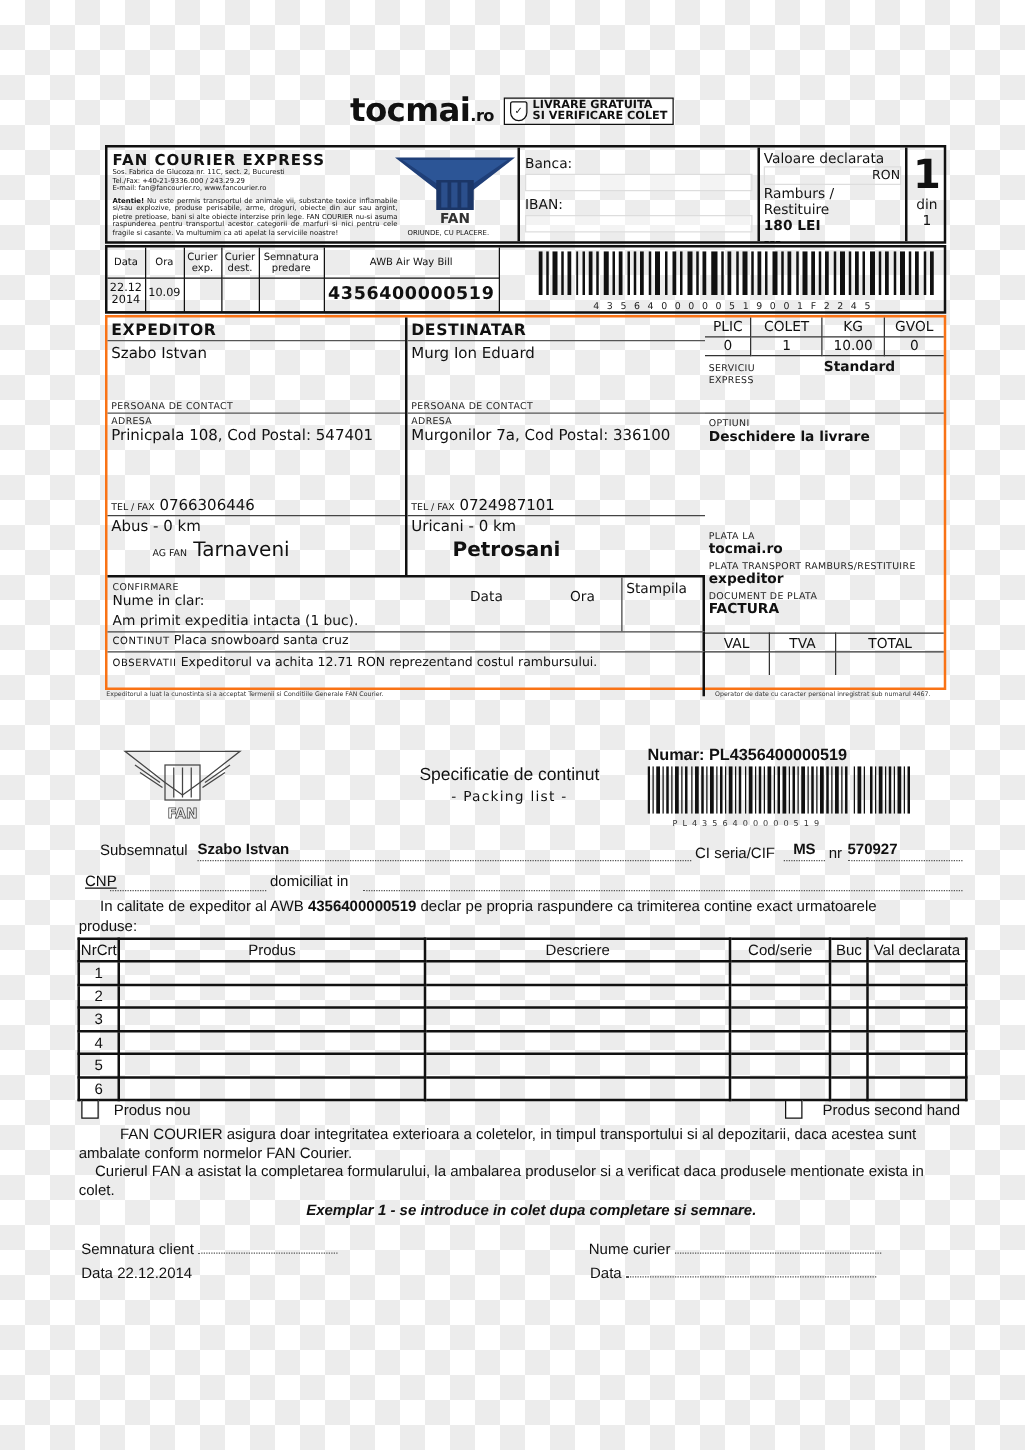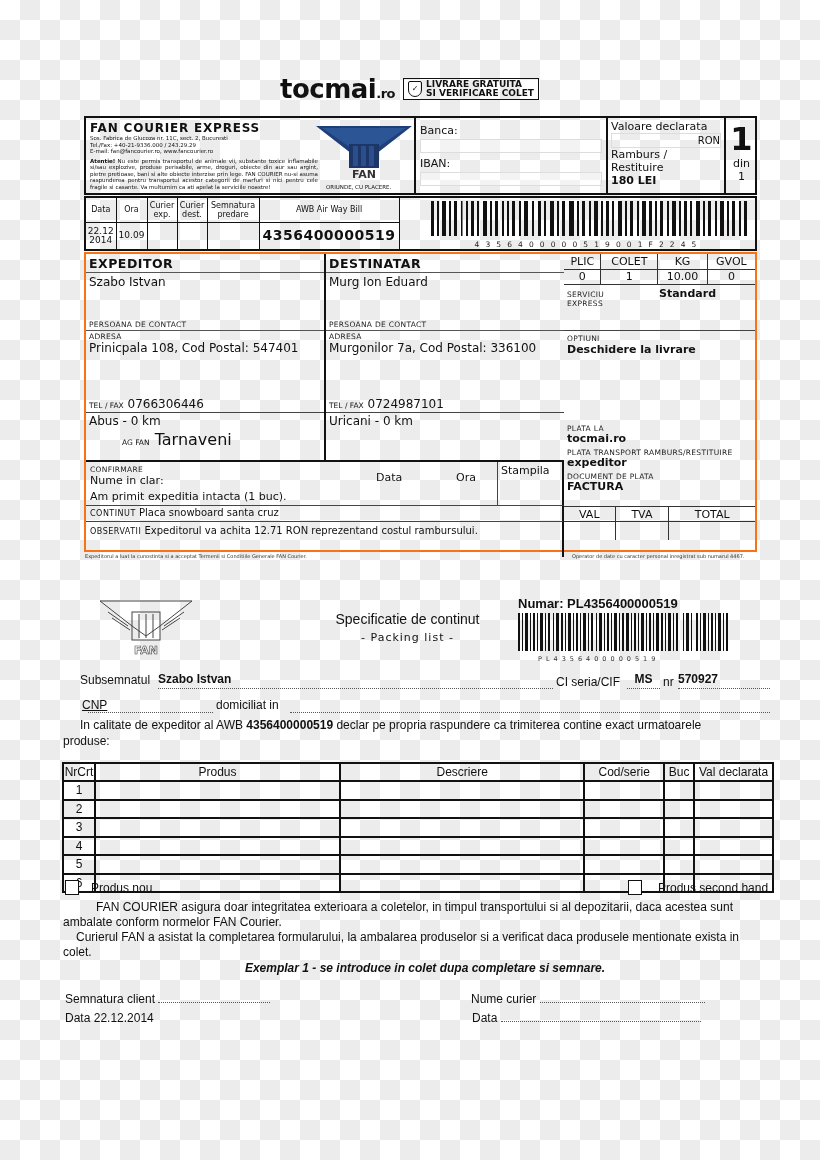--- a/index.html
+++ b/index.html
@@ -107,21 +107,21 @@
   #pl-title .t1 { font-family: "Liberation Sans", sans-serif; font-size: 14px; }
   #pl-title .t2 { font-size: 11px; letter-spacing: 1px; margin-top: 4px; }
   #pl-num { left: 518px; top: 596px; font-family: "Liberation Sans", sans-serif; font-weight: bold; font-size: 13px; }
   #pl-bar { left: 518px; top: 613px; width: 210px; height: 48px; }
   #pl-bar .digits { font-size: 6.5px; letter-spacing: 4px; color: #333; padding-left: 20px; }
 
   .decl { font-family: "Liberation Sans", sans-serif; font-size: 12px; }
   .dotline { border-bottom: 1px dotted #555; display: inline-block; }
   .decl b { font-weight: bold; }
 
-  #products { left: 62px; top: 750px; width: 712px; border-collapse: collapse; font-family: "Liberation Sans", sans-serif; font-size: 12px; margin-top: 12px; }
+  #products { left: 62px; top: 750px; width: 712px; border-collapse: collapse; font-family: "Liberation Sans", sans-serif; font-size: 12px; }
   #products td, #products th { border: 2px solid #111; height: 18.5px; font-weight: normal; text-align: center; }
   #products th { height: 18px; }
 
   .chk { width: 14px; height: 15px; border: 1.5px solid #111; display: inline-block; background: #fff; }
   .para { font-family: "Liberation Sans", sans-serif; font-size: 12px; line-height: 15.5px; }
 </style>
 </head>
 <body>
 
 <div id="brand" class="abs">
@@ -274,20 +274,21 @@
       <div class="ag"><span class="t">AG FAN</span> <span>Tarnaveni</span></div>
     </div>
     <div id="dest" class="party">
       <div class="head">DESTINATAR</div>
       <div class="name">Murg Ion Eduard</div>
       <div class="contact lbl-tiny">PERSOANA DE CONTACT</div>
       <div class="addr-l lbl-tiny">ADRESA</div>
       <div class="addr-v">Murgonilor 7a, Cod Postal: 336100</div>
       <div class="tel"><span class="t">TEL / FAX</span> <span>0724987101</span></div>
       <div class="city">Uricani - 0 km</div>
+      <div class="ag">Petrosani</div>
     </div>
 
     <div class="confirm">
       <div class="l1 lbl-tiny">CONFIRMARE</div>
       <div class="l2">Nume in clar:</div>
       <div class="l3">Am primit expeditia intacta (1 buc).</div>
       <div class="data">Data</div>
       <div class="ora">Ora</div>
       <div class="stampila">Stampila</div>
     </div>
@@ -433,21 +434,21 @@
   <div class="digits">PL4356400000519</div>
 </div>
 
 <div class="abs decl" style="left:80px; top:673px;">Subsemnatul</div>
 <div class="abs decl dotline" style="left:158px; top:672px; width:395px; height:17px;"><b>Szabo Istvan</b></div>
 <div class="abs decl" style="left:556px; top:675px;">CI seria/CIF</div>
 <div class="abs decl dotline" style="left:627px; top:672px; width:33px; height:17px; text-align:center;"><b>MS</b></div>
 <div class="abs decl" style="left:663px; top:675px;">nr</div>
 <div class="abs decl dotline" style="left:678px; top:672px; width:92px; height:17px;"><b>570927</b></div>
 
-<div class="abs decl" style="left:82px; top:698px;text-decoration:underline;">CNP</div>
+<div class="abs decl" style="left:68px; top:698px;text-decoration:underline;">CNP</div>
 <div class="abs decl dotline" style="left:88px; top:697px; width:125px; height:16px;"></div>
 <div class="abs decl" style="left:216px; top:698px;">domiciliat in</div>
 <div class="abs decl dotline" style="left:290px; top:697px; width:480px; height:16px;"></div>
 
 <div class="abs decl" style="left:80px; top:718px; white-space:nowrap;"><span>In calitate de expeditor al AWB </span><b>4356400000519</b><span> declar pe propria raspundere ca trimiterea contine exact urmatoarele</span></div>
 <div class="abs decl" style="left:63px; top:734px;">produse:</div>
 
 <table id="products" class="abs">
   <tbody>
       <tr>

